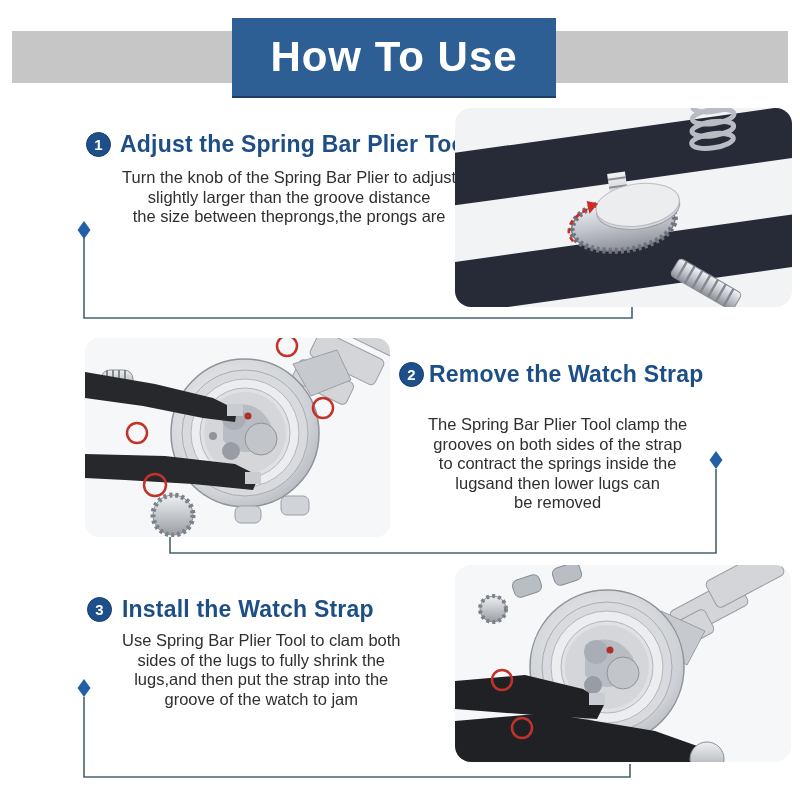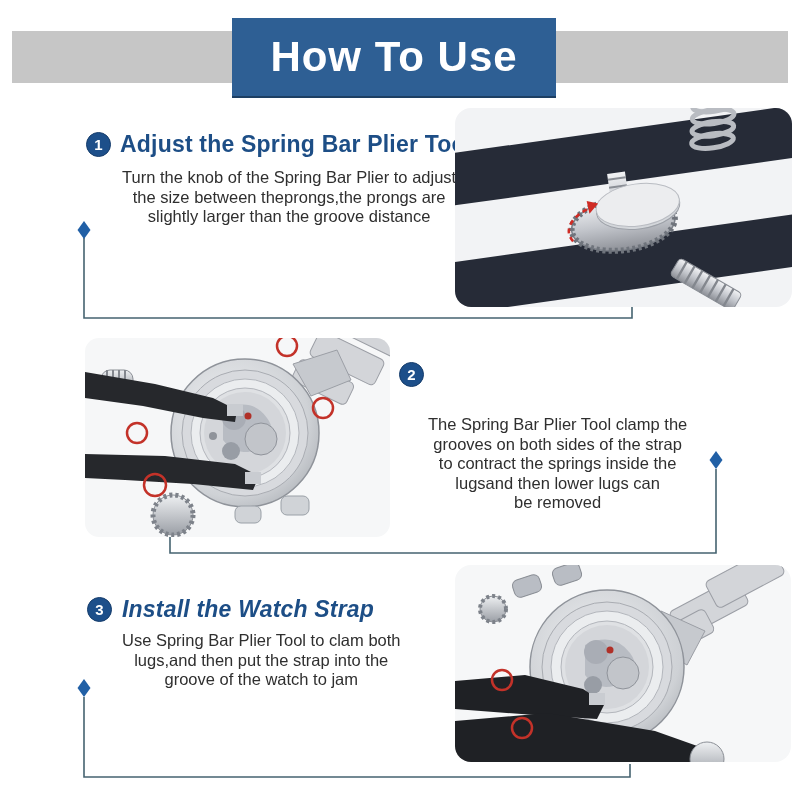--- a/index.html
+++ b/index.html
@@ -32,21 +32,21 @@
 
   #badge-1{left:86px;top:132px;}
   #title-1{left:120px;top:131px;}
   #body-1{left:122px;top:168px;}
 
   #badge-2{left:399px;top:362px;}
   #title-2{left:429px;top:361px;}
   #body-2{left:428px;top:396px;margin-top:19px;}
 
   #badge-3{left:87px;top:597px;}
-  #title-3{left:122px;top:596px;font-style:italic;}
+  #title-3{left:122px;top:596px;}
   #body-3{left:122px;top:631px;}
 </style>
 </head>
 <body>
 
 <div class="canvas">
 
   <div class="header-bar"></div>
   <div class="header-box">
     <span class="header-title">How To Use</span>
@@ -60,22 +60,22 @@
     <path d="M716,451 l6.5,9 l-6.5,9 l-6.5,-9 Z" fill="#2160a6"></path>
     <path d="M84,679 l6.5,9 l-6.5,9 l-6.5,-9 Z" fill="#2160a6"></path>
   </svg>
 
   <div class="badge" id="badge-1">
     <span>1</span>
   </div>
   <div class="step-title" id="title-1">Adjust the Spring Bar Plier Tool</div>
   <div class="step-body" id="body-1">
     <div>Turn the knob of the Spring Bar Plier to adjust</div>
+    <div>slightly larger than the groove distance</div>
     <div>the size between theprongs,the prongs are</div>
-    <div>slightly larger than the groove distance</div>
   </div>
 
   <div class="photo" id="photo-1" title="close-up of spring bar plier adjusting knob with spring and screw">
     <svg viewBox="0 0 337 199">
       <defs>
         <linearGradient id="p1steel" x1="0" y1="0" x2="0" y2="1">
           <stop offset="0" stop-color="#f2f3f5"></stop>
             <stop offset="0.5" stop-color="#c3c6cc"></stop>
             <stop offset="1" stop-color="#8d9097"></stop>
         </linearGradient>
@@ -177,34 +177,36 @@
         <circle cx="238" cy="70" r="10"></circle>
         <circle cx="52" cy="95" r="10"></circle>
         <circle cx="70" cy="147" r="11"></circle>
       </g>
     </svg>
   </div>
 
   <div class="badge" id="badge-2">
     <span>2</span>
   </div>
+  <div class="step-title" id="title-2">Remove the Watch Strap</div>
   <div class="step-body" id="body-2">
     <div>The Spring Bar Plier Tool clamp the</div>
     <div>grooves on both sides of the strap</div>
     <div>to contract the springs inside the</div>
     <div>lugsand then lower lugs can</div>
     <div>be removed</div>
   </div>
 
   <div class="badge" id="badge-3">
     <span>3</span>
   </div>
   <div class="step-title" id="title-3">Install the Watch Strap</div>
   <div class="step-body" id="body-3">
     <div>Use Spring Bar Plier Tool to clam both</div>
+    <div>sides of the lugs to fully shrink the</div>
     <div>lugs,and then put the strap into the</div>
     <div>groove of the watch to jam</div>
   </div>
 
   <div class="photo" id="photo-3" title="plier shrinking lugs while strap is installed, grooves marked with red circles">
     <svg viewBox="0 0 336 197">
       <defs>
         <radialGradient id="p3case" cx="0.45" cy="0.4" r="0.75">
           <stop offset="0" stop-color="#f0f1f3"></stop>
             <stop offset="0.7" stop-color="#ced1d5"></stop>

